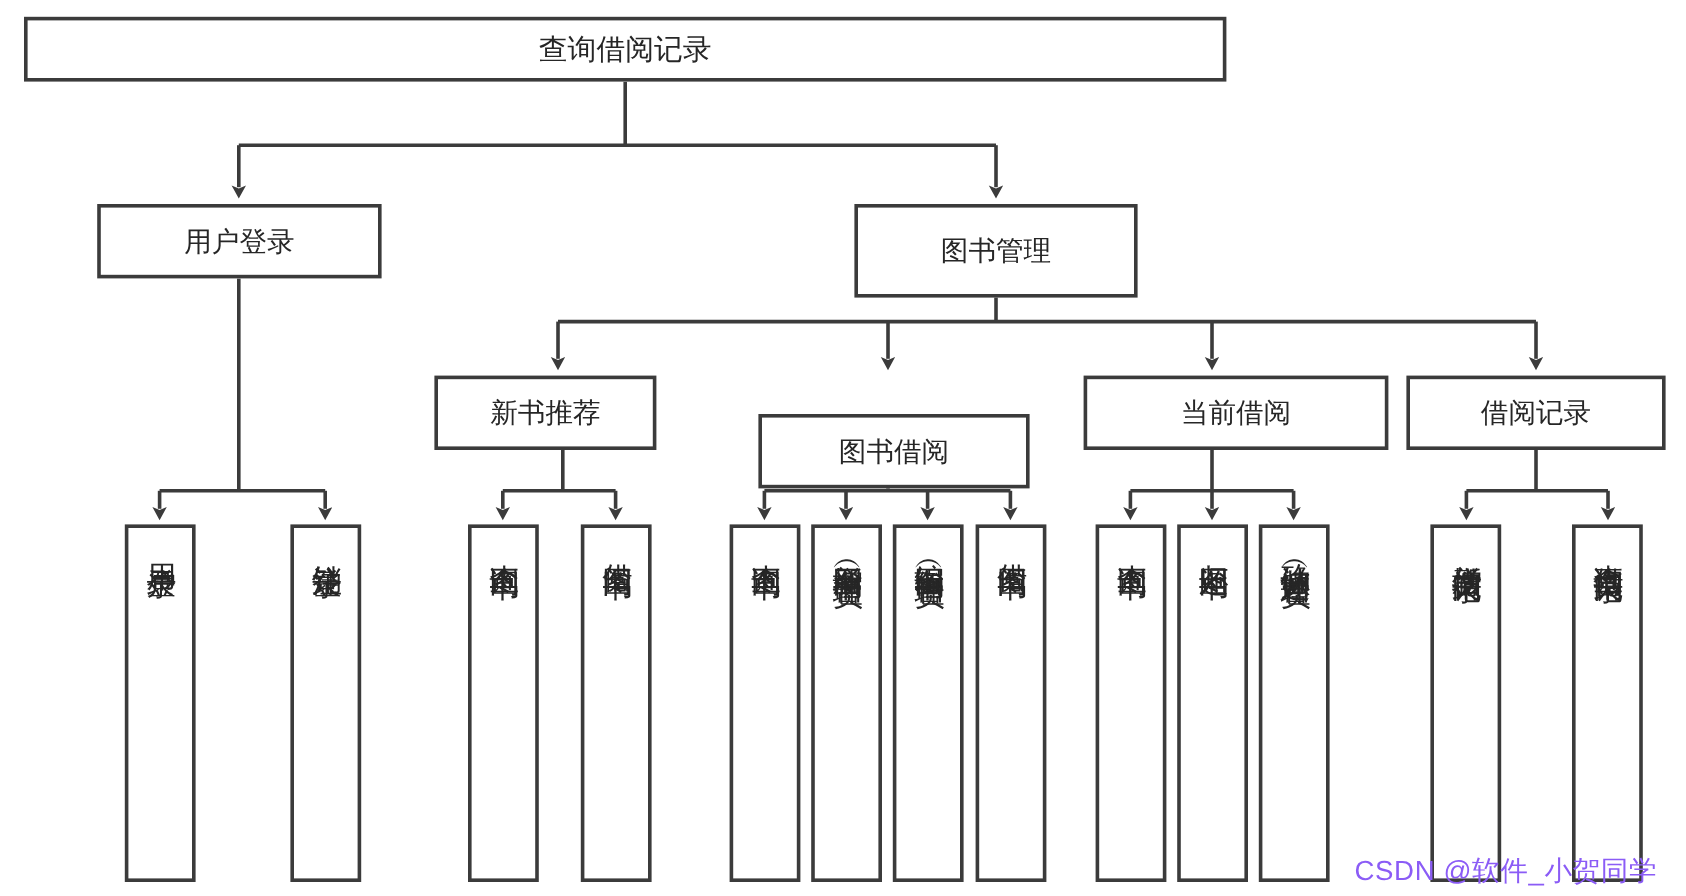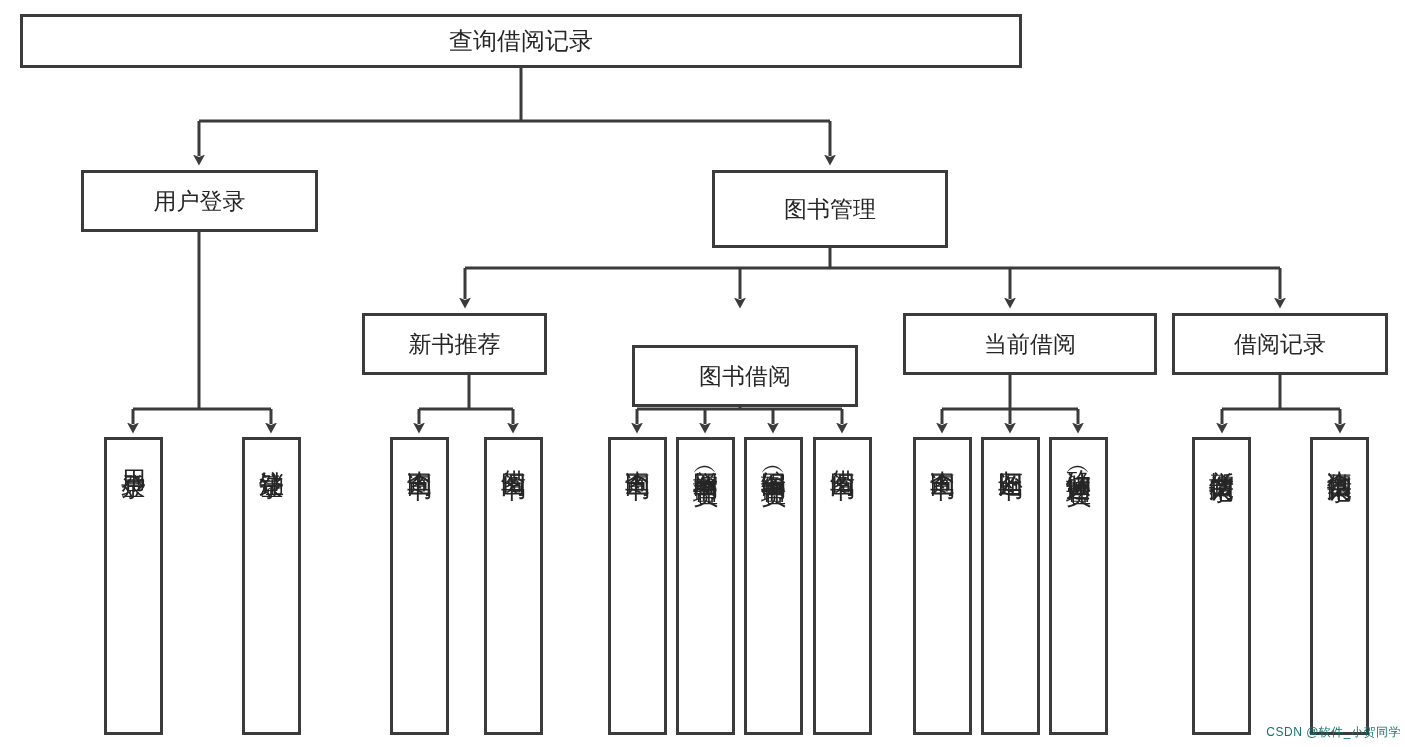--- a/index.html
+++ b/index.html
@@ -37,24 +37,24 @@
     font-size:25px;
     line-height:1.08;
     letter-spacing:2px;
     color:#262626;
     white-space:nowrap;
     display:block;
   }
   .node .htext{white-space:nowrap;}
   #watermark{
     position:absolute;
-    right:4px;
+    right:24px;
     bottom:6px;
-    font-size:12px;
-    color:#0f766e;
+    font-size:23px;
+    color:#8b5cf6;
     letter-spacing:0.5px;
     white-space:nowrap;
   }
 </style>
 </head>
 <body>
 
 <div id="diagram">
 
   <svg class="layer-svg" viewBox="0 0 1405 747">

